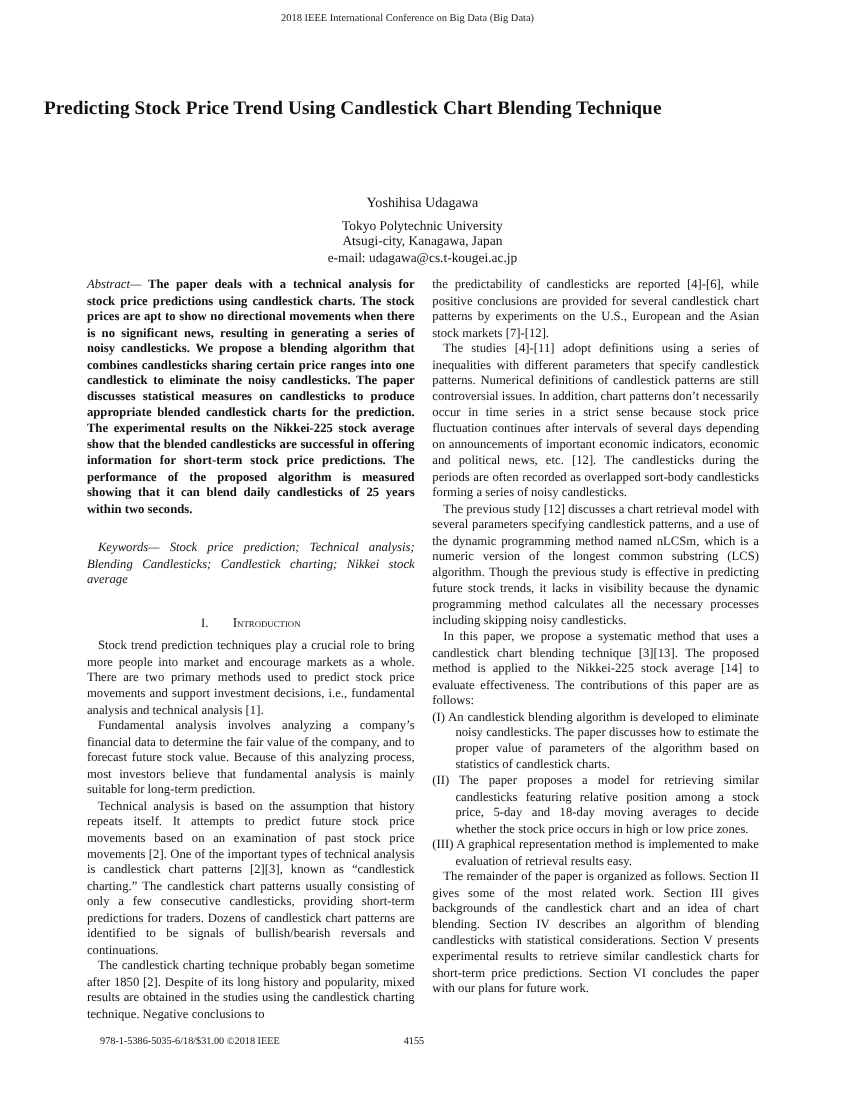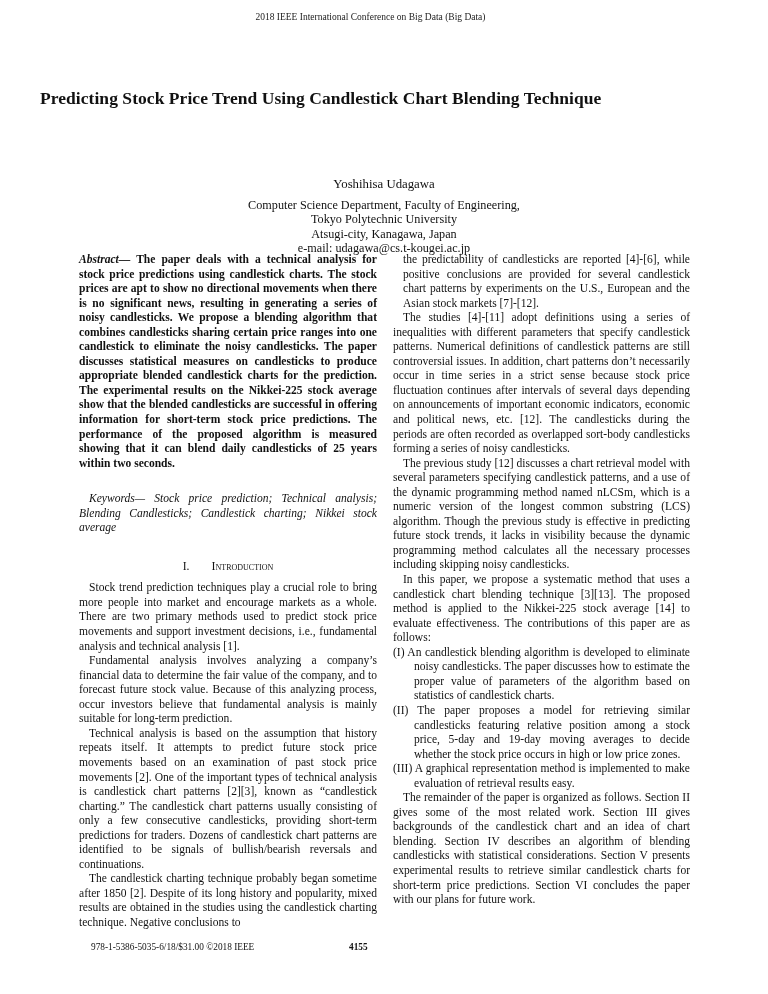--- a/index.html
+++ b/index.html
@@ -21,69 +21,68 @@
     }
     .authors .name { font-size: 12.8px; margin-bottom: 6px; display: block; }
     .col {
       position: absolute; top: 252px; width: 298px;
       font-size: 11.55px; line-height: 14.55px; text-align: justify;
       hyphens: none;
     }
     .col.left { left: 79px; }
     .col.right { left: 393px; width: 297px; }
     .col p { margin: 0; text-indent: 10px; }
-    .col p.noindent { text-indent: 0; margin-left: 10px; }
+    .col p.noindent { text-indent: 0; }
     .abstract { font-weight: bold; text-indent: 0 !important; }
-    .abstract .lbl { font-style: italic; font-weight: bold; }
+    .abstract .lbl { font-style: italic; font-weight: normal; }
     .keywords { font-weight: normal; font-style: italic; margin-top: 21px !important; text-indent: 10px; }
     .section-heading {
       text-align: center; margin: 24px 0 6px 0; font-size: 11.6px;
     }
     .section-heading .num { margin-right: 22px; }
     .section-heading .sc { font-variant: small-caps; font-size: 12px; }
     .contrib { padding-left: 21px; text-indent: -21px !important; }
     .footer-left {
       position: absolute; top: 942px; left: 79px; font-size: 9.3px; padding-left: 12px;
     }
     .footer-right {
-      position: absolute; top: 942px; left: 349px; font-size: 9.3px; font-weight: bold;
+      position: absolute; top: 942px; left: 367px; font-size: 9.3px;
     }
   </style>
 </head>
 <body>
 
 <div class="conf-header">2018 IEEE International Conference on Big Data (Big Data)</div>
 
 <div class="title">Predicting Stock Price Trend Using Candlestick Chart Blending Technique</div>
 
 <div class="authors">
   <span class="name">Yoshihisa Udagawa</span>
-  <div>Computer Science Department, Faculty of Engineering,</div>
   <div>Tokyo Polytechnic University</div>
   <div>Atsugi-city, Kanagawa, Japan</div>
   <div>e-mail: udagawa@cs.t-kougei.ac.jp</div>
 </div>
 
 <div class="col left">
   <p class="abstract"><span class="lbl">Abstract—</span><span> The paper deals with a technical analysis for stock price predictions using candlestick charts. The stock prices are apt to show no directional movements when there is no significant news, resulting in generating a series of noisy candlesticks.  We propose a blending algorithm that combines candlesticks sharing certain price ranges into one candlestick to eliminate the noisy candlesticks. The paper discusses statistical measures on candlesticks to produce appropriate blended candlestick charts for the prediction. The experimental results on the Nikkei-225 stock average show that the blended candlesticks are successful in offering information for short-term stock price predictions. The performance of the proposed algorithm is measured showing that it can blend daily candlesticks of 25 years within two seconds.</span></p>
   <p class="keywords">Keywords— Stock price prediction; Technical analysis; Blending Candlesticks; Candlestick charting; Nikkei stock average</p>
   <div class="section-heading">
     <span class="num">I.</span><span class="sc">Introduction</span>
   </div>
   <p>Stock trend prediction techniques play a crucial role to bring more people into market and encourage markets as a whole. There are two primary methods used to predict stock price movements and support investment decisions, i.e., fundamental analysis and technical analysis [1].</p>
-  <p>Fundamental analysis involves analyzing a company’s financial data to determine the fair value of the company, and to forecast future stock value. Because of this analyzing process, occur investors believe that fundamental analysis is mainly suitable for long-term prediction.</p>
+  <p>Fundamental analysis involves analyzing a company’s financial data to determine the fair value of the company, and to forecast future stock value. Because of this analyzing process, most investors believe that fundamental analysis is mainly suitable for long-term prediction.</p>
   <p>Technical analysis is based on the assumption that history repeats itself. It attempts to predict future stock price movements based on an examination of past stock price movements [2]. One of the important types of technical analysis is candlestick chart patterns [2][3], known as “candlestick charting.” The candlestick chart patterns usually consisting of only a few consecutive candlesticks, providing short-term predictions for traders. Dozens of candlestick chart patterns are identified to be signals of bullish/bearish reversals and continuations.</p>
   <p>The candlestick charting technique probably began sometime after 1850 [2]. Despite of its long history and popularity, mixed results are obtained in the studies using the candlestick charting technique. Negative conclusions to</p>
 </div>
 
 <div class="col right">
   <p class="noindent">the predictability of candlesticks are reported [4]-[6], while positive conclusions are provided for several candlestick chart patterns by experiments on the U.S., European and the Asian stock markets [7]-[12].</p>
   <p>The studies [4]-[11] adopt definitions using a series of inequalities with different parameters that specify candlestick patterns. Numerical definitions of candlestick patterns are still controversial issues. In addition, chart patterns don’t necessarily occur in time series in a strict sense because stock price fluctuation continues after intervals of several days depending on announcements of important economic indicators, economic and political news, etc. [12]. The candlesticks during the periods are often recorded as overlapped sort-body candlesticks forming a series of noisy candlesticks.</p>
   <p>The previous study [12] discusses a chart retrieval model with several parameters specifying candlestick patterns, and a use of the dynamic programming method named nLCSm, which is a numeric version of the longest common substring (LCS) algorithm. Though the previous study is effective in predicting future stock trends, it lacks in visibility because the dynamic programming method calculates all the necessary processes including skipping noisy candlesticks.</p>
   <p>In this paper, we propose a systematic method that uses a candlestick chart blending technique [3][13]. The proposed method is applied to the Nikkei-225 stock average [14] to evaluate effectiveness. The contributions of this paper are as follows:</p>
   <p class="contrib">(I) An candlestick blending algorithm is developed to eliminate noisy candlesticks. The paper discusses how to estimate the proper value of parameters of the algorithm based on statistics of candlestick charts.</p>
-  <p class="contrib">(II) The paper proposes a model for retrieving similar candlesticks featuring relative position among a stock price, 5-day and 19-day moving averages to decide whether the stock price occurs in high or low price zones.</p>
+  <p class="contrib">(II) The paper proposes a model for retrieving similar candlesticks featuring relative position among a stock price, 5-day and 18-day moving averages to decide whether the stock price occurs in high or low price zones.</p>
   <p class="contrib">(III) A graphical representation method is implemented to make evaluation of retrieval results easy.</p>
   <p>The remainder of the paper is organized as follows. Section II gives some of the most related work. Section III gives backgrounds of the candlestick chart and an idea of chart blending. Section IV describes an algorithm of blending candlesticks with statistical considerations. Section V presents experimental results to retrieve similar candlestick charts for short-term price predictions. Section VI concludes the paper with our plans for future work.</p>
 </div>
 
 <div class="footer-left">978-1-5386-5035-6/18/$31.00 ©2018 IEEE</div>
 <div class="footer-right">4155</div>
 
 </body></html>

